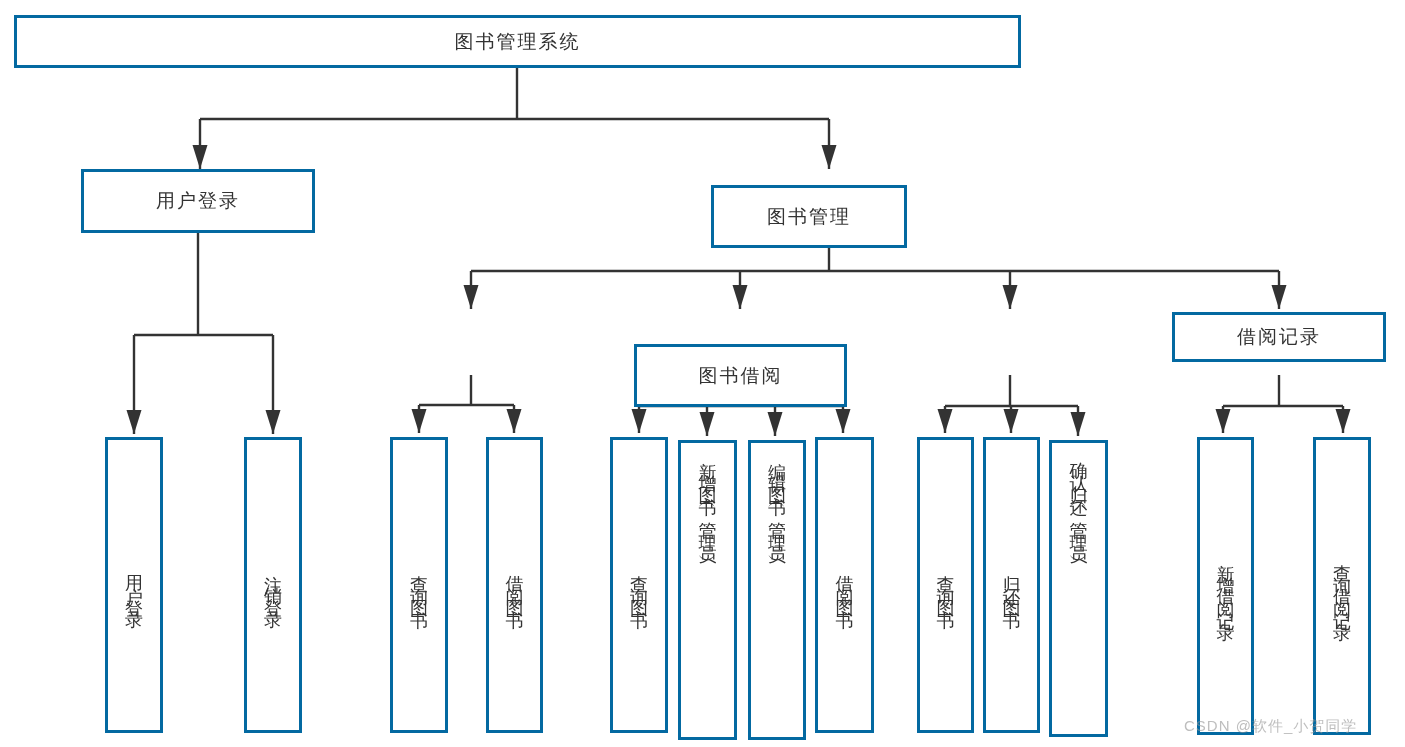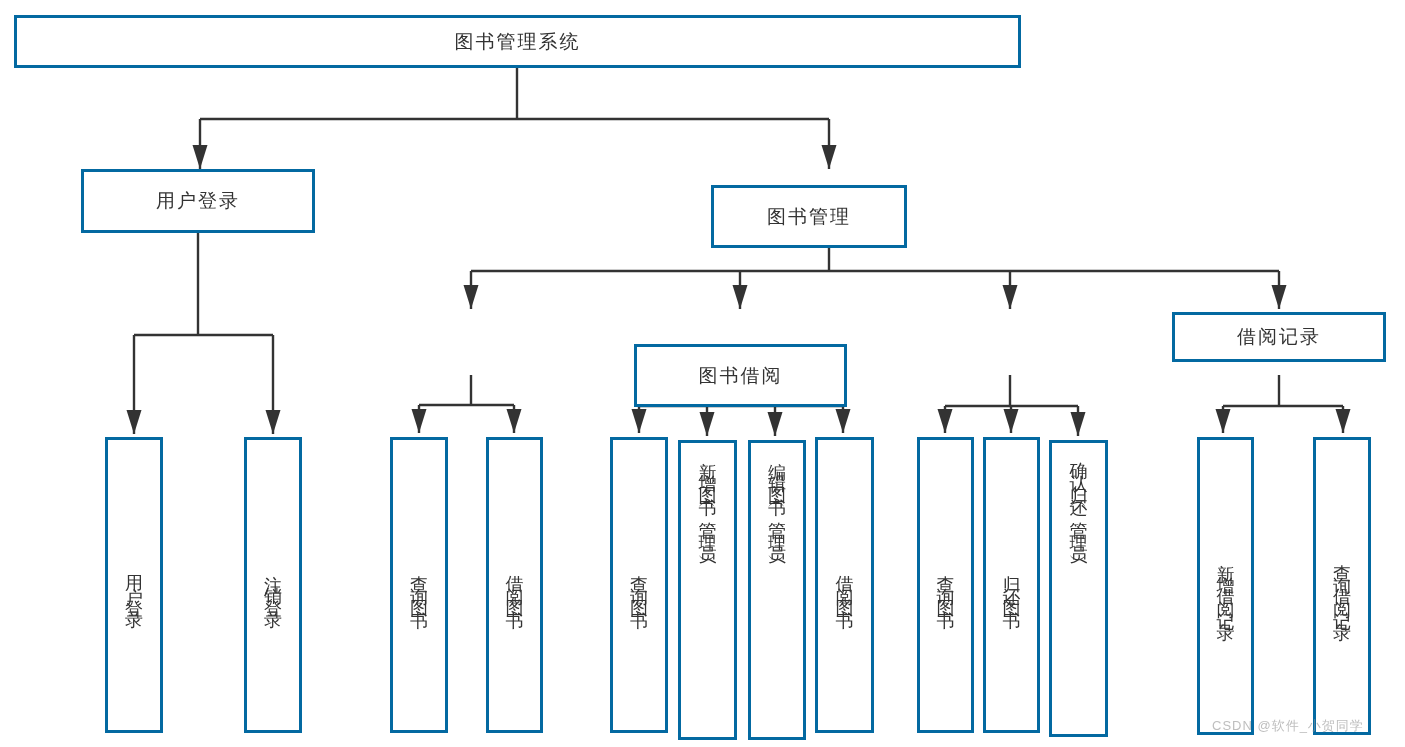--- a/index.html
+++ b/index.html
@@ -32,24 +32,24 @@
     writing-mode: vertical-rl;
     text-orientation: mixed;
     font-size: 18px;
     letter-spacing: 12px;
     line-height: 1;
   }
   .vnode.top { align-items: flex-start; }
   .vnode.top span { padding-top: 5px; }
   #watermark {
     position: absolute;
-    left: 1212px;
+    left: 1184px;
     top: 717px;
     z-index: 3;
-    font-size: 13px;
+    font-size: 15px;
     color: rgba(150, 150, 150, 0.62);
     white-space: nowrap;
     letter-spacing: 1px;
   }
 </style>
 </head>
 <body>
 
 <div id="canvas">
 

